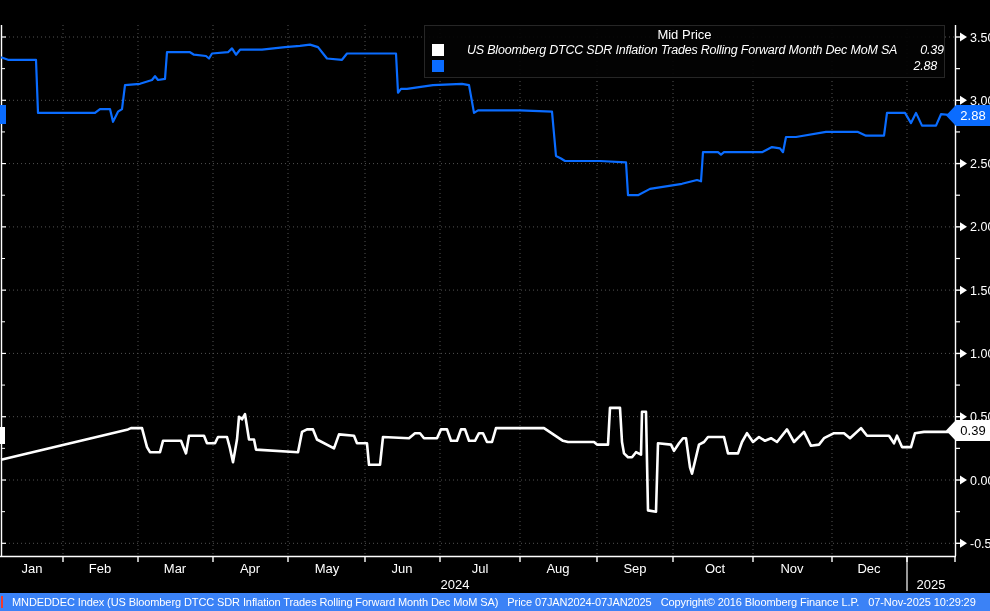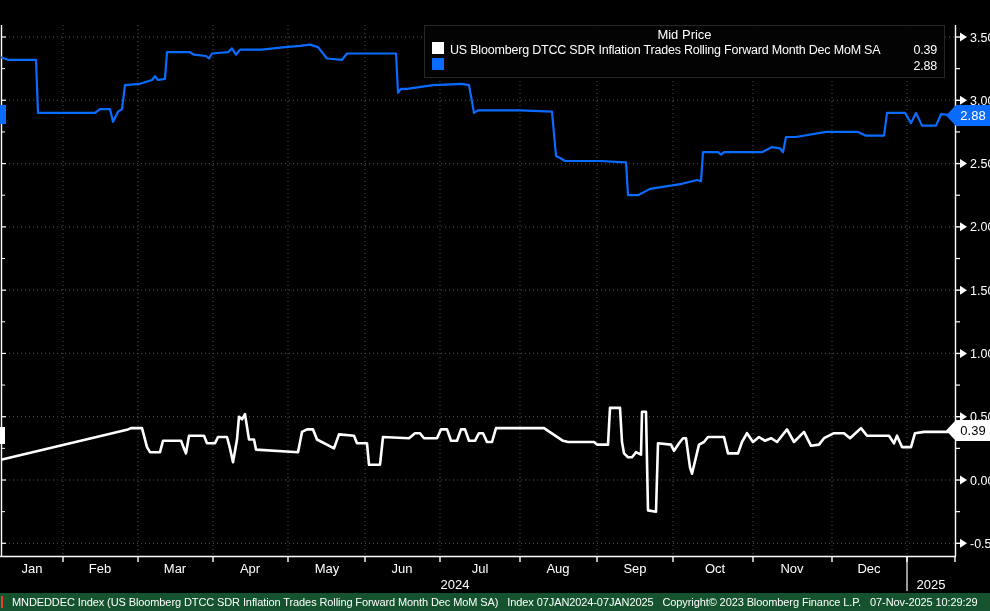--- a/index.html
+++ b/index.html
@@ -3,28 +3,28 @@
 <meta charset="utf-8">
 <style>
   html,body{margin:0;padding:0;background:#000;}
   .screen{position:relative;width:990px;height:611px;background:#000;overflow:hidden;
           font-family:"Liberation Sans",sans-serif;}
   .screen svg{position:absolute;left:0;top:0;}
   
   .legend{position:absolute;left:424px;top:25px;width:521px;box-sizing:border-box;
           background:rgba(3,3,3,0.92);border:1px solid #262626;padding:1px 7px 3px 7px;z-index:5;}
   .legend-title{text-align:center;color:#fff;font-size:13px;line-height:15px;}
-  .legend-row{display:flex;align-items:flex-start;gap:6px;color:#fff;font-size:12.5px;
-              letter-spacing:-0.2px;line-height:16px;white-space:nowrap;cursor:default;}
+  .legend-row{display:flex;align-items:center;gap:23px;color:#fff;font-size:12.5px;
+              letter-spacing:-0.2px;line-height:16px;white-space:nowrap;cursor:default;font-style:italic;}
   .swatch{width:12px;height:12px;flex:none;}
   .swatch.white{background:#ffffff;}
   .swatch.blue{background:#0a6cff;}
   .legend-value{margin-left:auto;}
   
-  .statusbar{position:absolute;left:0;top:593px;width:990px;height:18px;background:#14532d;
+  .statusbar{position:absolute;left:0;top:593px;width:990px;height:18px;background:#3b82f6;
              color:#fff;display:flex;align-items:center;gap:9px;font-size:11px;
              letter-spacing:-0.1px;white-space:nowrap;overflow:hidden;}
   .status-mark{width:2px;height:12px;background:#f03a2d;flex:none;margin-left:1px;}
 </style>
 </head>
 <body>
 
 <div class="screen">
 
   <svg id="plot" width="990" height="593" viewBox="0 0 990 593">
@@ -167,17 +167,17 @@
     </div>
     <div class="legend-row">
       <span class="swatch blue"></span>
       <span class="legend-value">2.88</span>
     </div>
   </div>
 
   <div class="statusbar">
     <span class="status-mark"></span>
     <span>MNDEDDEC Index (US Bloomberg DTCC SDR Inflation Trades Rolling Forward Month Dec MoM SA)</span>
-    <span>Index 07JAN2024-07JAN2025</span>
-    <span>Copyright© 2023 Bloomberg Finance L.P.</span>
+    <span>Price 07JAN2024-07JAN2025</span>
+    <span>Copyright© 2016 Bloomberg Finance L.P.</span>
     <span>07-Nov-2025 10:29:29</span>
   </div>
 </div>
 
 </body></html>

